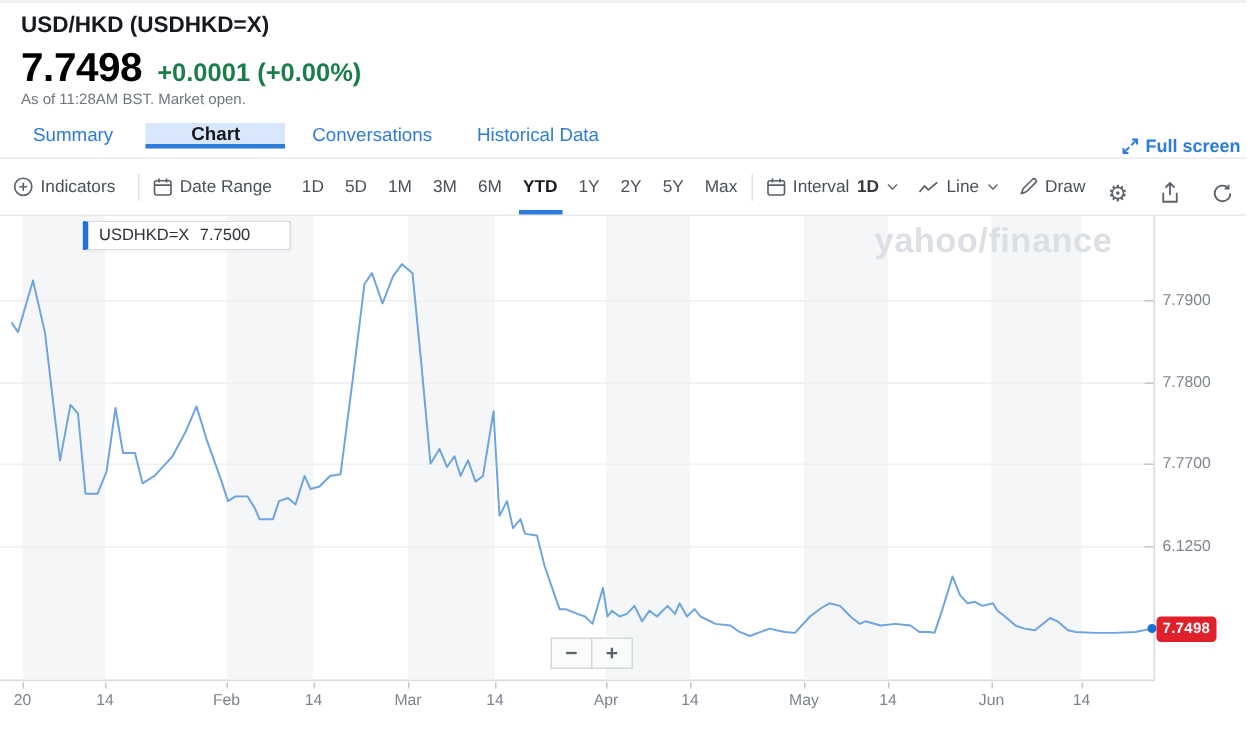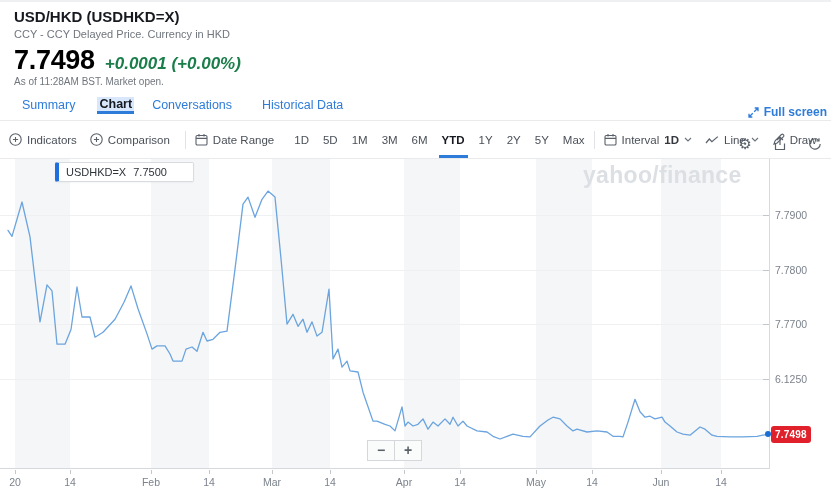--- a/index.html
+++ b/index.html
@@ -6,29 +6,29 @@
   body { background:#fff; font-family:"Liberation Sans", sans-serif; }
   .page { position:relative; width:831px; height:497px; background:#fff; overflow:hidden; }
   .top-line { height:2px; background:#eef0f2; }
 
   
   header { padding:5px 14px 0 14px; }
   .sym-title { font-size:15px; font-weight:700; color:#16191f; line-height:19px; }
   .sym-sub { font-size:11px; color:#70767d; line-height:13px; margin-top:2px; }
   .price-row { margin-top:5px; display:flex; align-items:baseline; }
   .price { font-size:27px; font-weight:700; color:#000; line-height:28px; letter-spacing:-0.3px; }
-  .change { font-size:17px; font-weight:600; color:#1a7d4a; margin-left:10px;font-style:italic; }
+  .change { font-size:17px; font-weight:600; color:#1a7d4a; margin-left:10px; }
   .as-of { font-size:10px; color:#70767d; line-height:13px; margin-top:1px; }
 
   
   .tabs { display:flex; align-items:center; padding-left:20px; margin-top:2px;
           border-bottom:1px solid #e8eaec; height:31px; }
   .tab { display:flex; align-items:center; font-size:12.5px; font-weight:500; color:#2e7cd9;
          padding:0 2px; margin-right:26px; cursor:pointer; }
-  .tab.active { background:#d8e7fb; color:#16191f; font-weight:700; padding:0 2px;
+  .tab.active { background:#d8e7fb; color:#16191f; font-weight:700; padding:0 30px;
                 border-bottom:3px solid #2e7cd9; margin-right:16px; margin-left:-6px; }
 
   
   .toolbar { position:relative; height:38px; border-bottom:1px solid #e8eaec;
              display:flex; align-items:center; padding-left:9px; }
   .tbtn { background:none; border:none; cursor:pointer; display:inline-flex; align-items:center;
           gap:5px; font-family:inherit; font-size:11.5px; color:#4a5058; margin-right:13px; height:37px; }
   .tbtn svg { flex:none; }
   .sep { width:1px; height:18px; background:#e0e2e5; margin:0 9px 0 2px; }
   .rb { background:none; border:none; cursor:pointer; font-family:inherit; font-size:11.5px;
@@ -71,21 +71,20 @@
   .x-label { position:absolute; top:6px; transform:translateX(-50%); font-size:10.5px; color:#7c838c; }
 </style>
 </head>
 <body>
 
 <div class="page">
   <div class="top-line"></div>
 
   <header>
     <div class="sym-title">USD/HKD (USDHKD=X)</div>
-    <div class="sym-sub">CCY - CCY Delayed Price. Currency in HKD</div>
     <div class="price-row">
       <span class="price">7.7498</span>
       <span class="change">+0.0001 (+0.00%)</span>
     </div>
     <div class="as-of">As of 11:28AM BST. Market open.</div>
   </header>
 
   <nav class="tabs">
     <span class="tab">Summary</span>
     <span class="tab active">Chart</span>
@@ -93,27 +92,20 @@
     <span class="tab">Historical Data</span>
   </nav>
 
   <div class="toolbar">
     <button class="tbtn">
       <svg width="13" height="13" viewBox="0 0 13 13" fill="none" stroke="#5a616a" stroke-width="1.1">
           <circle cx="6.5" cy="6.5" r="5.7"></circle>
           <path d="M6.5 3.9v5.2M3.9 6.5h5.2"></path>
         </svg>
       <span>Indicators</span>
-    </button>
-    <button class="tbtn">
-      <svg width="13" height="13" viewBox="0 0 13 13" fill="none" stroke="#5a616a" stroke-width="1.1">
-          <circle cx="6.5" cy="6.5" r="5.7"></circle>
-          <path d="M6.5 3.9v5.2M3.9 6.5h5.2"></path>
-        </svg>
-      <span>Comparison</span>
     </button>
     <span class="sep"></span>
     <button class="tbtn">
       <svg width="13" height="13" viewBox="0 0 13 13" fill="none" stroke="#5a616a" stroke-width="1.1">
           <rect x="1" y="2.5" width="11" height="9.5" rx="1.3"></rect>
           <path d="M1 5.4h11M4 1v2.6M9 1v2.6"></path>
         </svg>
       <span>Date Range</span>
     </button>
     <button class="rb">1D</button>

